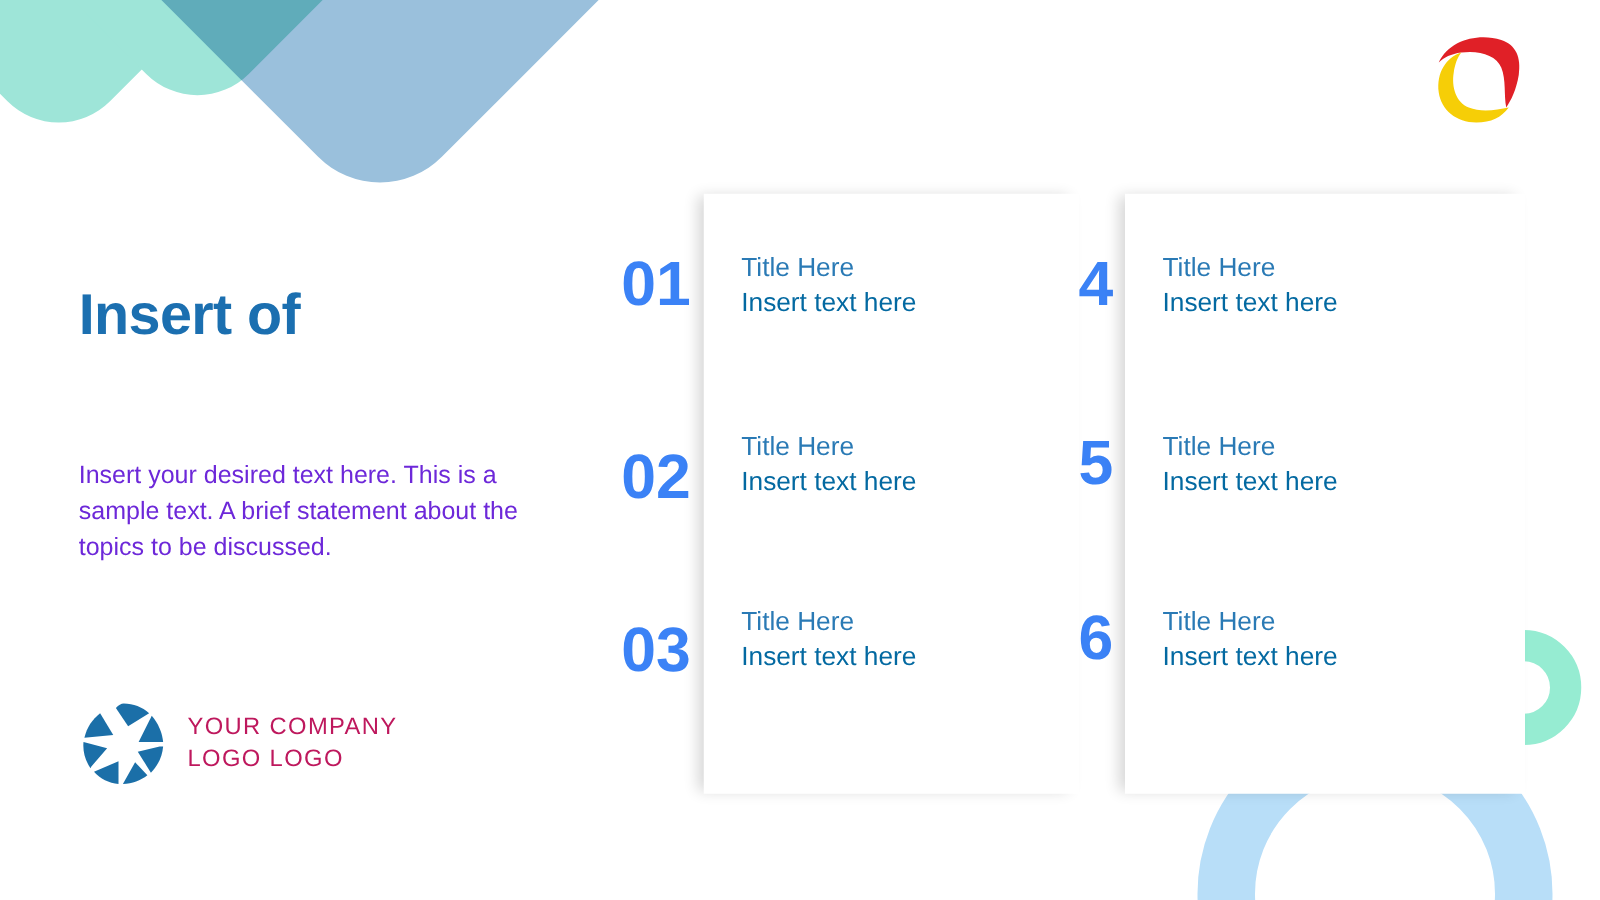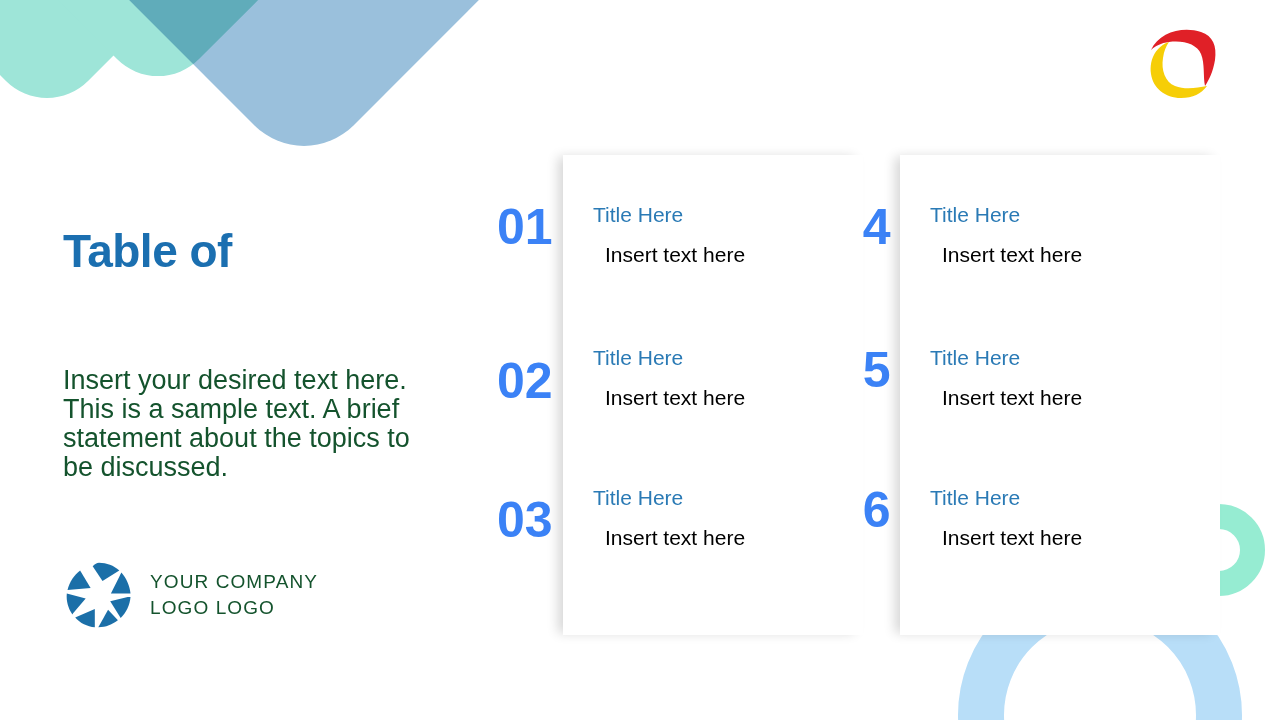--- a/index.html
+++ b/index.html
@@ -75,40 +75,40 @@
     font-weight: bold;
     color: #1B6FB0;
     letter-spacing: -0.5px;
   }
   .lead-text {
     position: absolute;
     left: 63px;
     top: 366px;
     width: 370px;
     margin: 0;
-    font-size: 27px;
+    font-size: 20px;
     line-height: 29px;
-    color: #14532d;
+    color: #6d28d9;
   }
 
   
   .logo-row {
     position: absolute;
     left: 64px;
     top: 560px;
     display: flex;
     align-items: center;
     gap: 16px;
   }
   .logo-mark { width: 70px; height: 70px; flex: 0 0 auto; }
   .logo-text {
     font-size: 19px;
     line-height: 26px;
     letter-spacing: 1.1px;
-    color: #14532d;
+    color: #be185d;
   }
 
   
   .num {
     position: absolute;
     font-size: 50px;
     line-height: 66px;
     font-weight: bold;
     color: #3b82f6;
     letter-spacing: 0px;
@@ -134,24 +134,24 @@
     width: 250px;
   }
   .item-title {
     margin: 0;
     font-size: 21px;
     line-height: 26px;
     font-weight: normal;
     color: #2A7AB5;
   }
   .item-sub {
-    margin: 12px;
+    margin: 0;
     font-size: 21px;
     line-height: 30px;
-    color: #000000;
+    color: #0369a1;
   }
 
   
   .ring {
     position: absolute;
     border-radius: 50%;
   }
   .ring-blue {
     left: 958px;
     top: 573px;
@@ -181,21 +181,21 @@
   <div class="brandmark">
     <svg viewBox="0 0 80 80" width="80" height="80" aria-hidden="true">
       <path d="M8 26 C16 8, 40 2, 58 8 C70 12, 74 22, 72 36 C70 48, 66 56, 62 62
                C60 52, 62 40, 58 30 C54 20, 40 16, 26 18 C18 19, 12 22, 8 26 Z" fill="#E02027"></path>
       <path d="M26 18 C14 22, 6 34, 8 50 C10 64, 22 74, 38 74 C50 74, 58 70, 64 62
                C54 64, 42 66, 32 62 C22 58, 18 46, 20 34 C21 27, 23 22, 26 18 Z" fill="#F6CE07"></path>
     </svg>
   </div>
 
   <div class="title-block">
-    <h1 class="slide-title">Table of</h1>
+    <h1 class="slide-title">Insert of</h1>
   </div>
 
   <p class="lead-text">Insert your desired text here. This is a sample text. A brief statement about the topics to be discussed.</p>
 
   <div class="logo-row">
     <span class="logo-mark">
       <svg viewBox="0 0 100 100" width="70" height="70" aria-hidden="true">
         <g fill="#1B6FA8">
           <path d="M50 4 C61 4 71 8 79 15 L55 30 L41 9 C44 6 47 4 50 4 Z"></path>
           <path d="M82 18 C89 26 94 37 95 48 L67 48 L79 24 C80 22 81 20 82 18 Z"></path>

